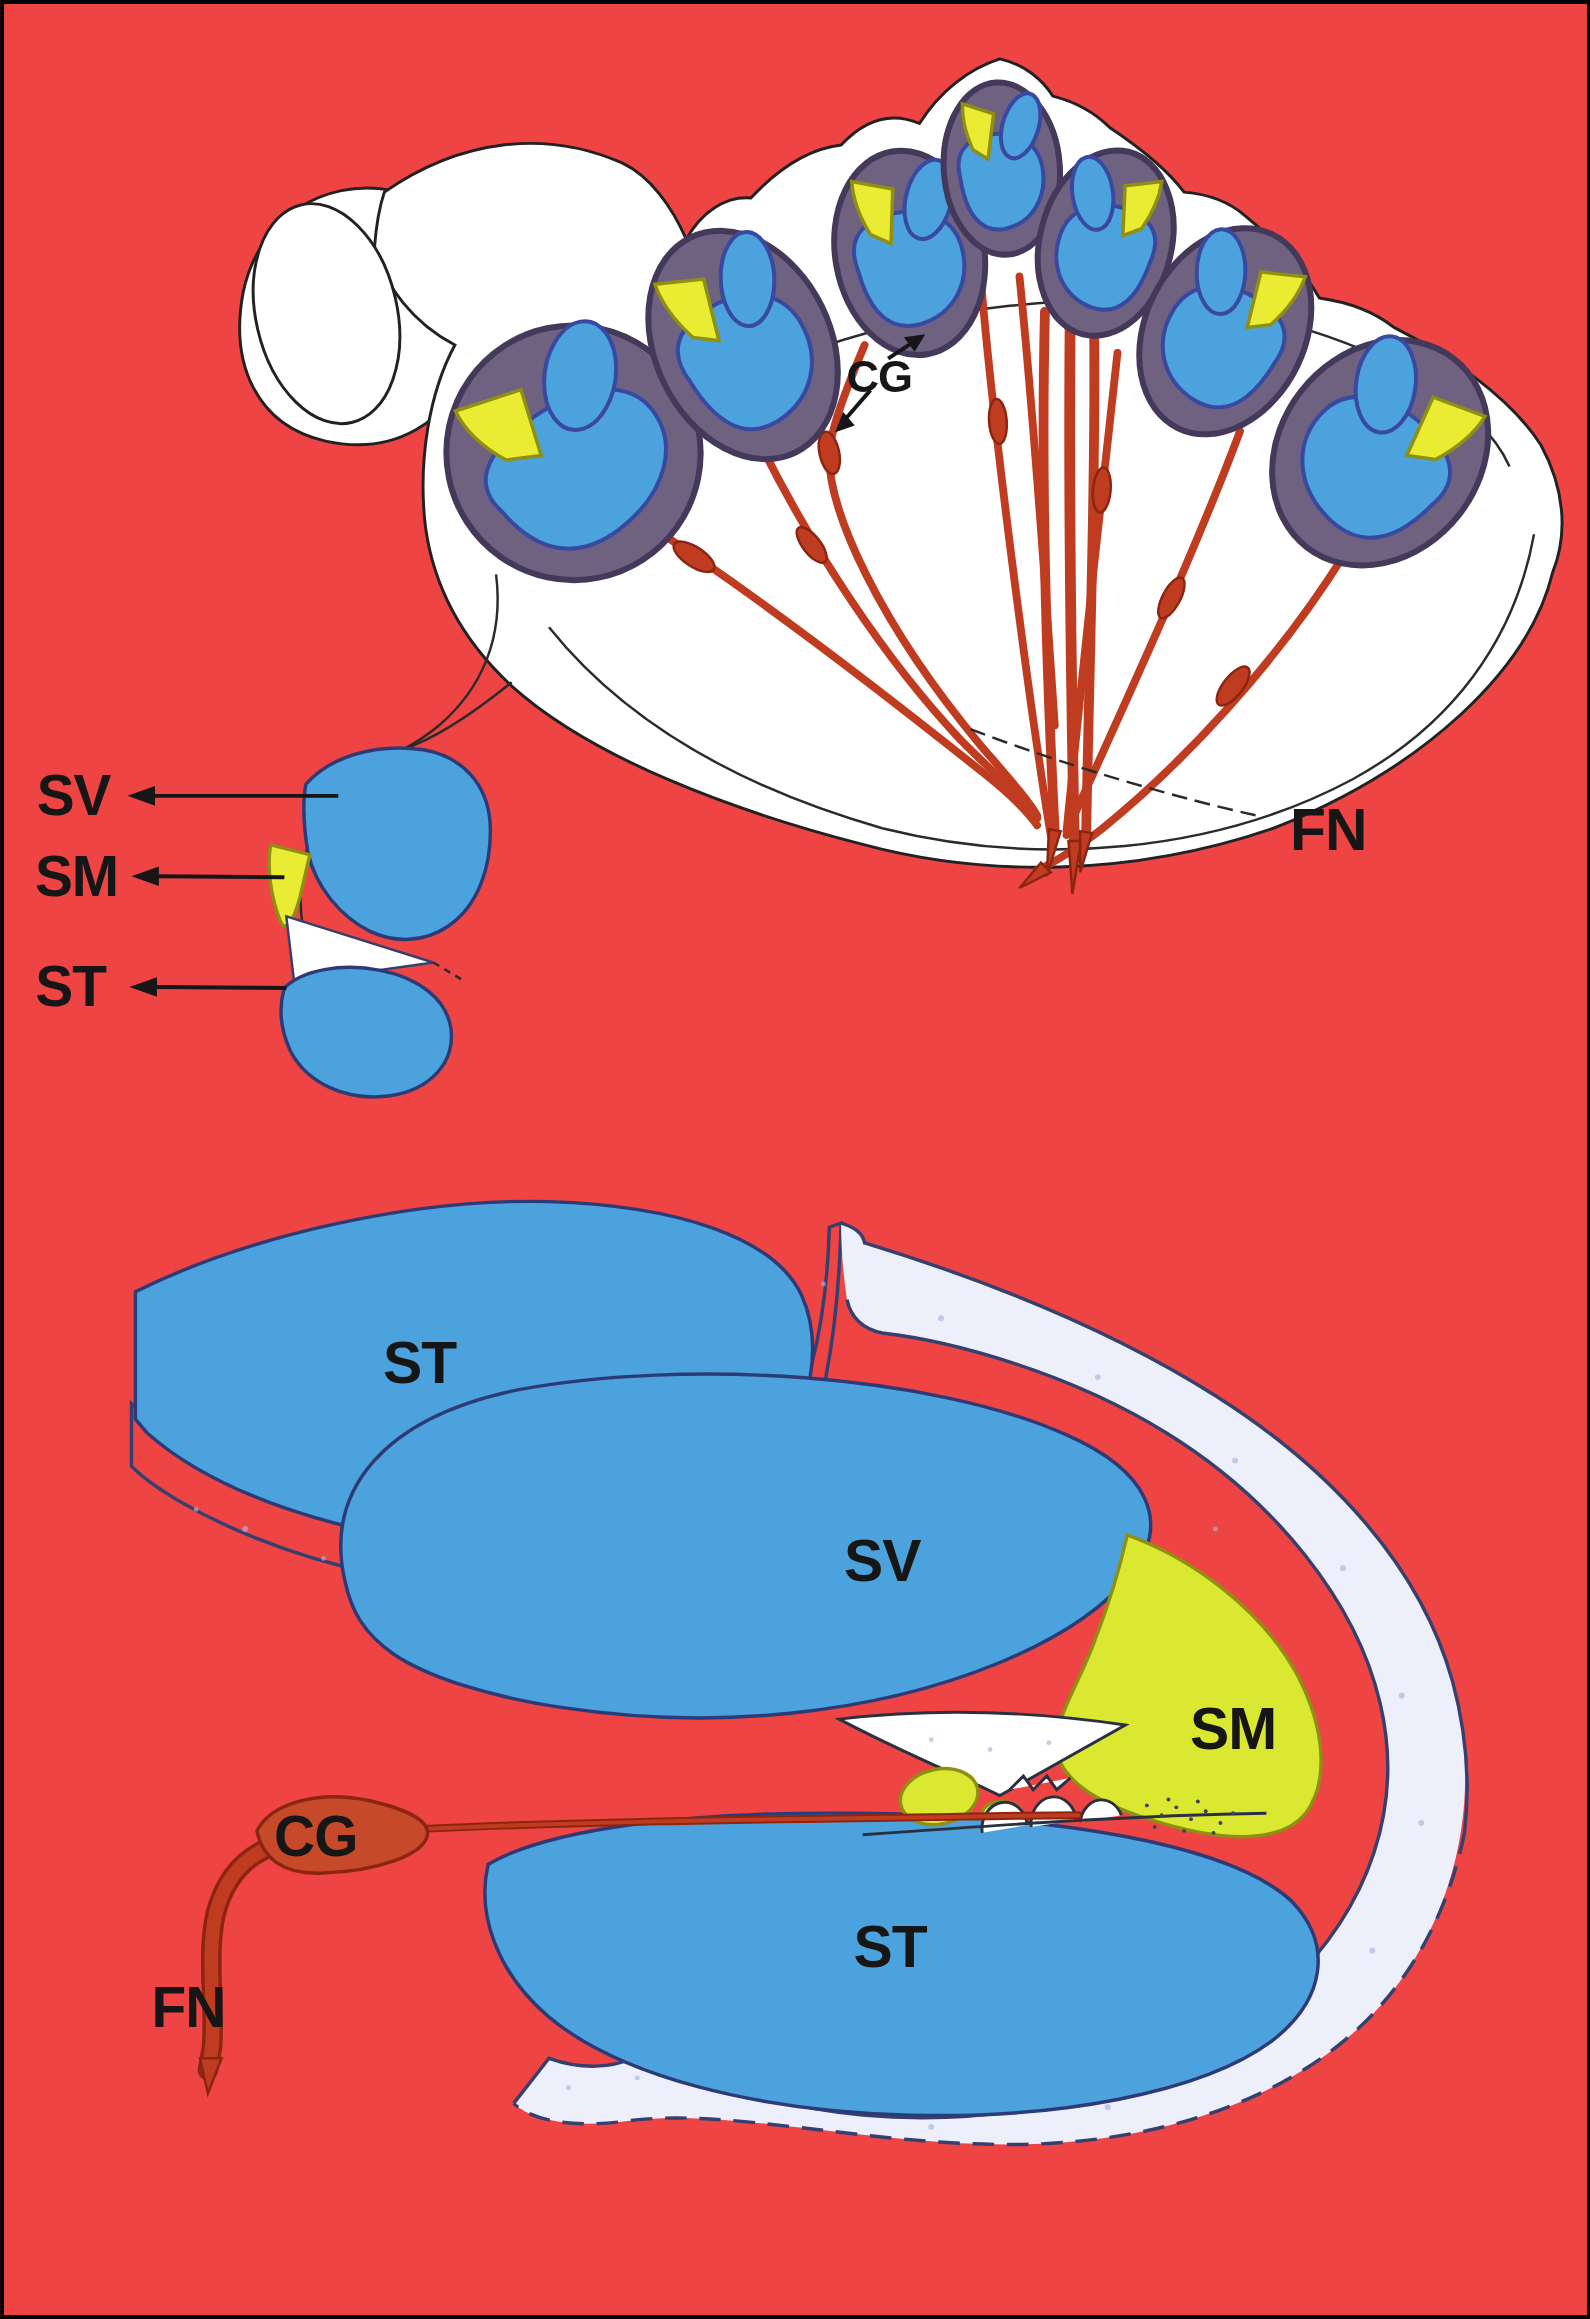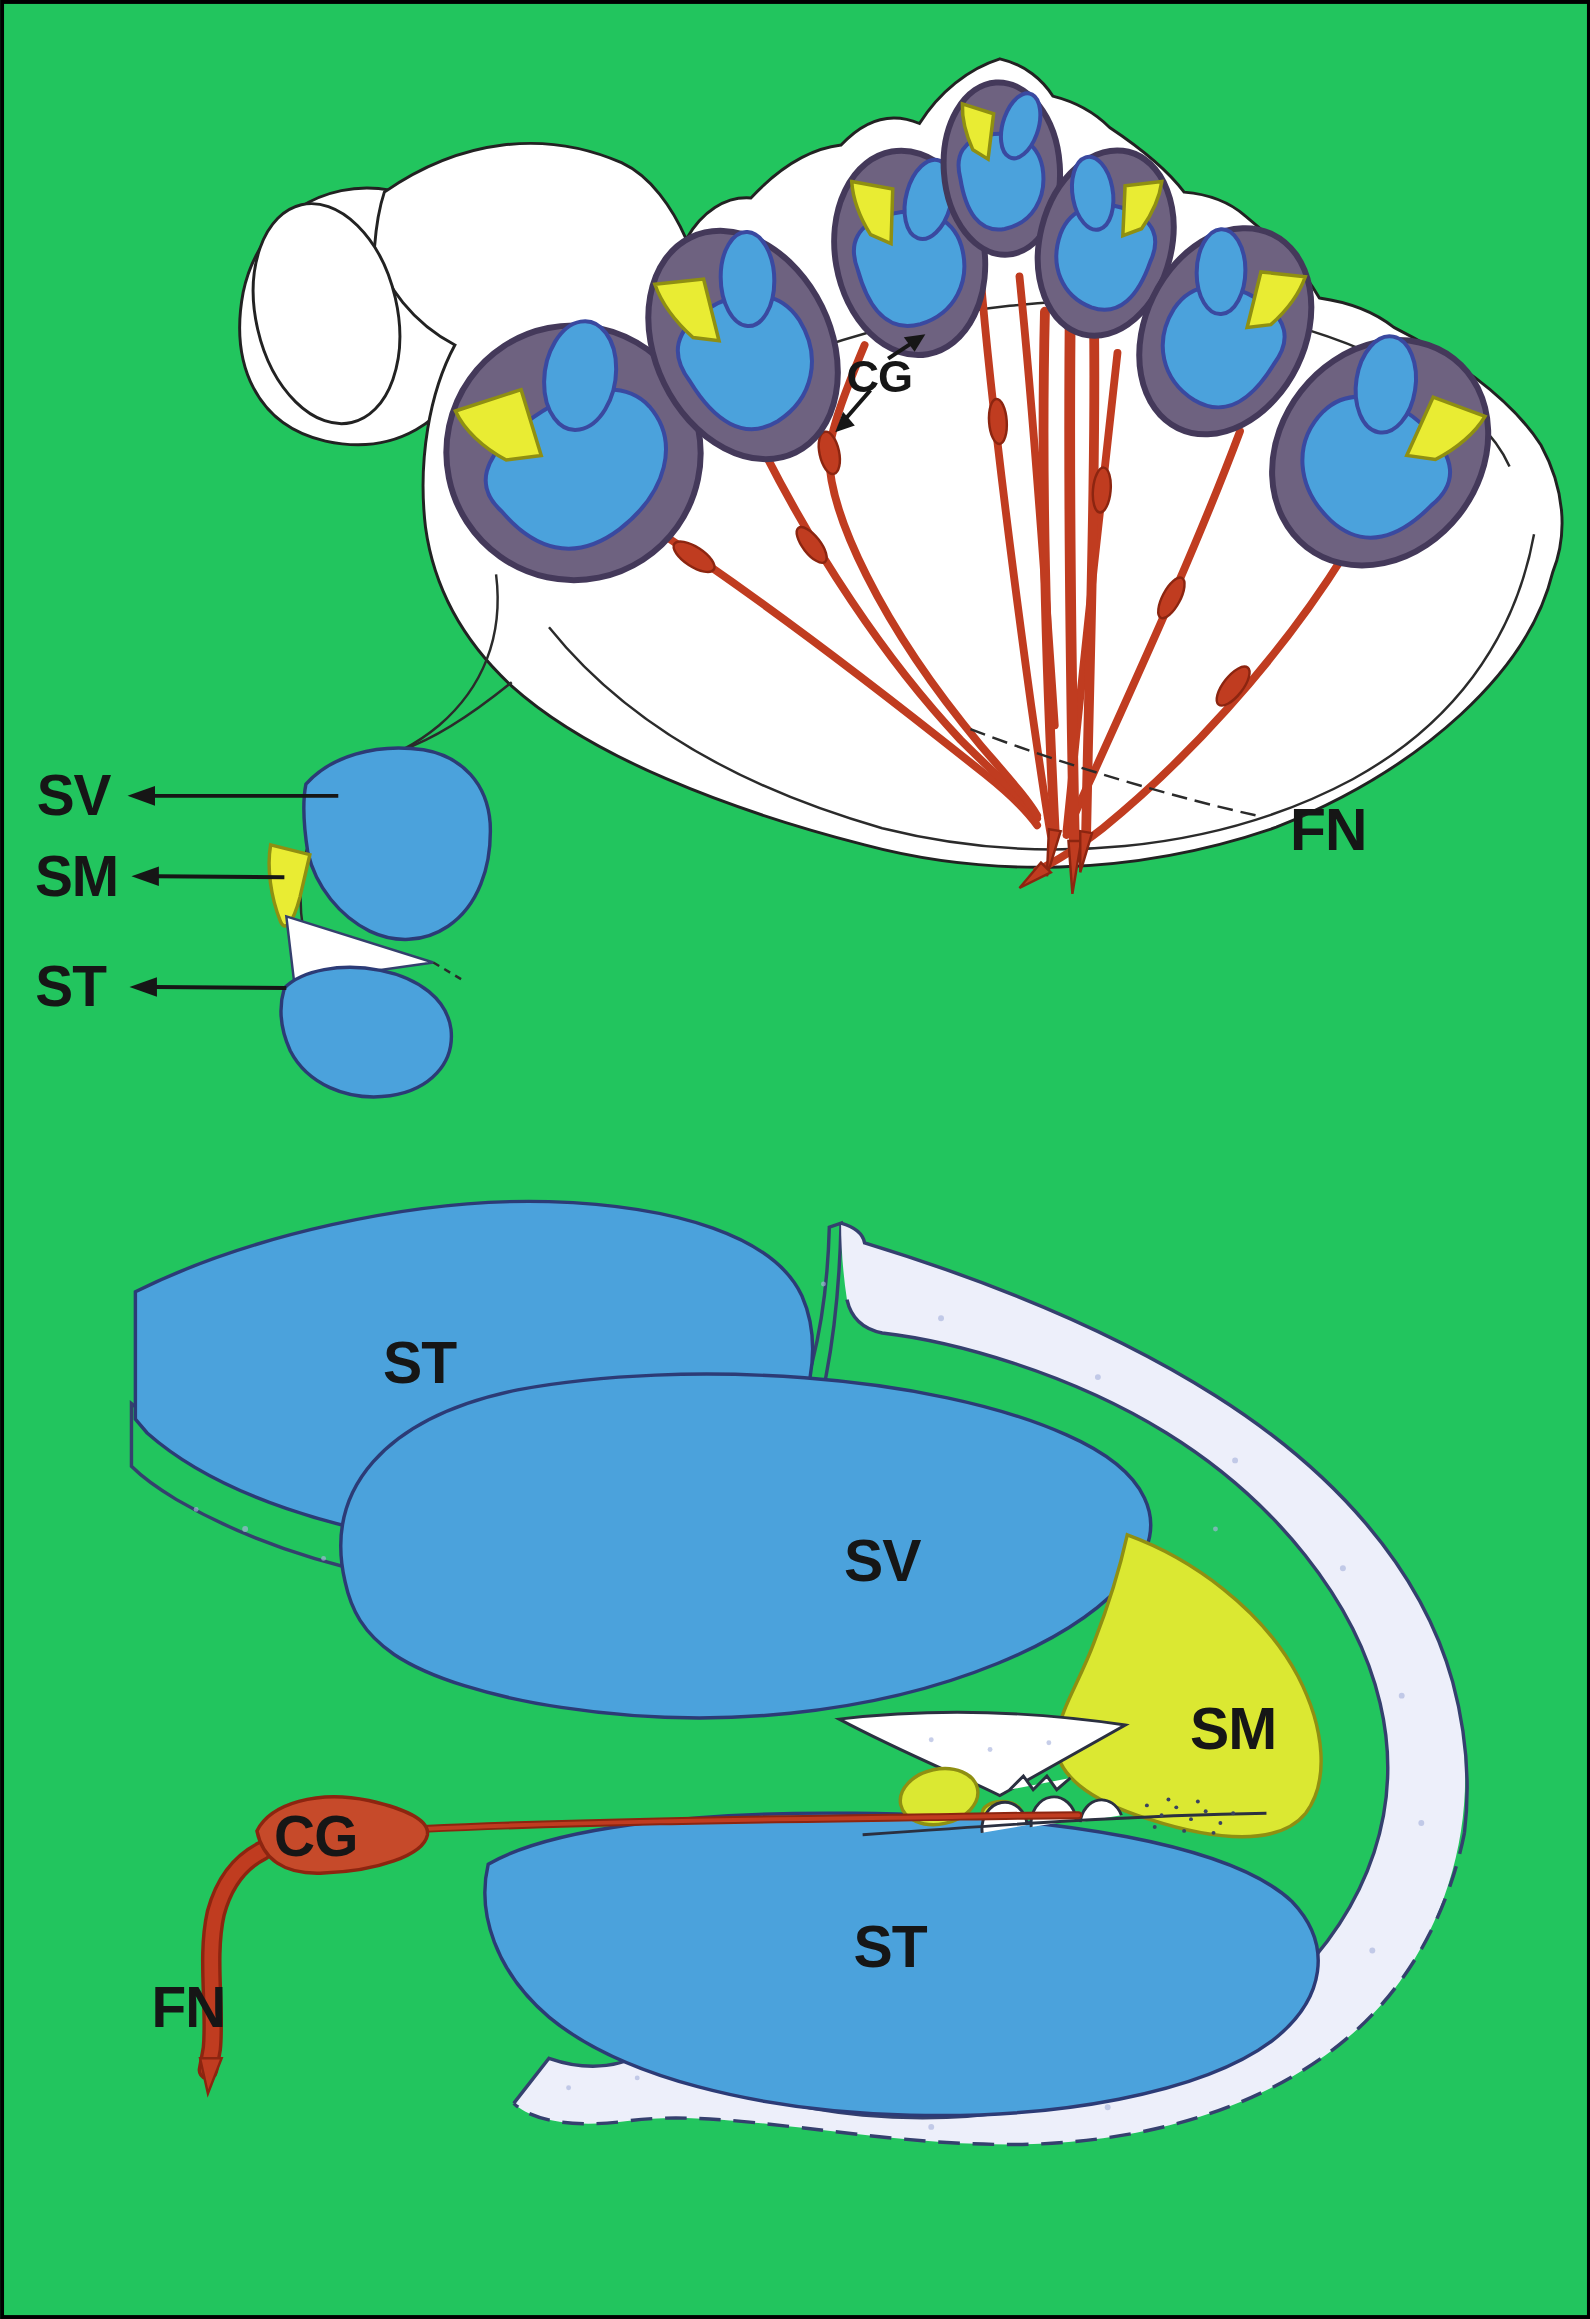--- a/index.html
+++ b/index.html
@@ -1,16 +1,16 @@
 <!DOCTYPE html>
 <html><head>
 <meta charset="utf-8">
 <style>
   html,body{margin:0;padding:0;background:#888;}
-  .page{position:relative;width:1591px;height:2319px;background:#22c55e;margin:0 auto;overflow:hidden;}
+  .page{position:relative;width:1591px;height:2319px;background:#ef4444;margin:0 auto;overflow:hidden;}
   svg{position:absolute;left:0;top:0;width:1591px;height:2319px;display:block;}
   .lbl{font-family:"Liberation Sans","DejaVu Sans",sans-serif;font-weight:700;fill:#161616;letter-spacing:-1px;}
   .outline{fill:#ffffff;stroke:#222222;stroke-width:3;}
   .thin{fill:none;stroke:#2b2b2b;stroke-width:2.5;}
   .ringFill{fill:#6e6280;stroke:#44395a;stroke-width:6;vector-effect:non-scaling-stroke;}
   .turnBlue{fill:#4ba2dc;stroke:#3a49a0;stroke-width:4;vector-effect:non-scaling-stroke;}
   .turnYellow{fill:#e9ec33;stroke:#8f8f12;stroke-width:3.5;vector-effect:non-scaling-stroke;}
   .fiber{fill:none;stroke:#c03c20;stroke-width:8;stroke-linecap:round;}
   .fiberDark{fill:none;stroke:#8c2510;stroke-width:12;stroke-linecap:round;}
   .spindle{fill:#c03c20;stroke:#8c2510;stroke-width:2.5;}

